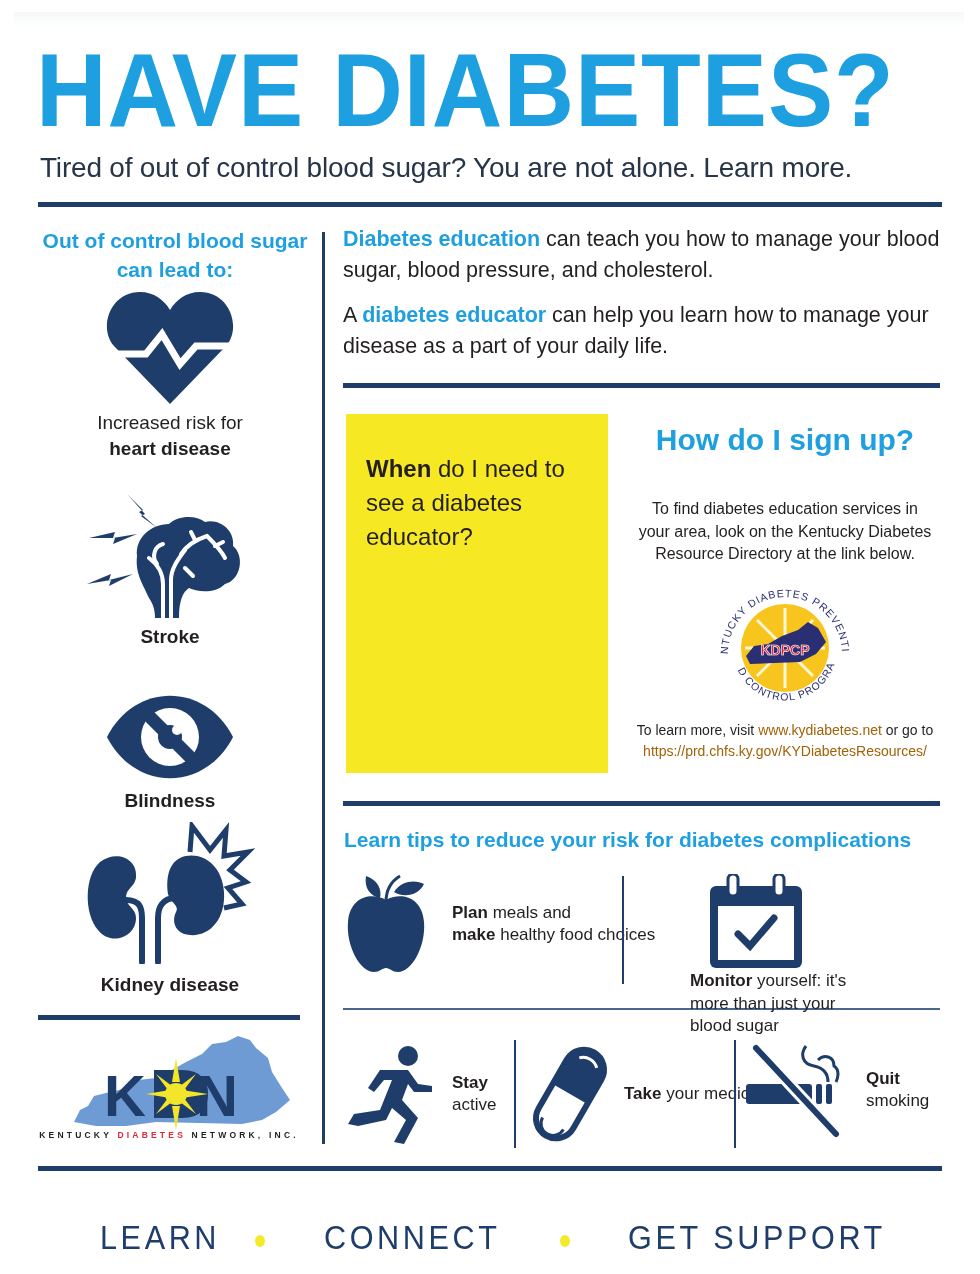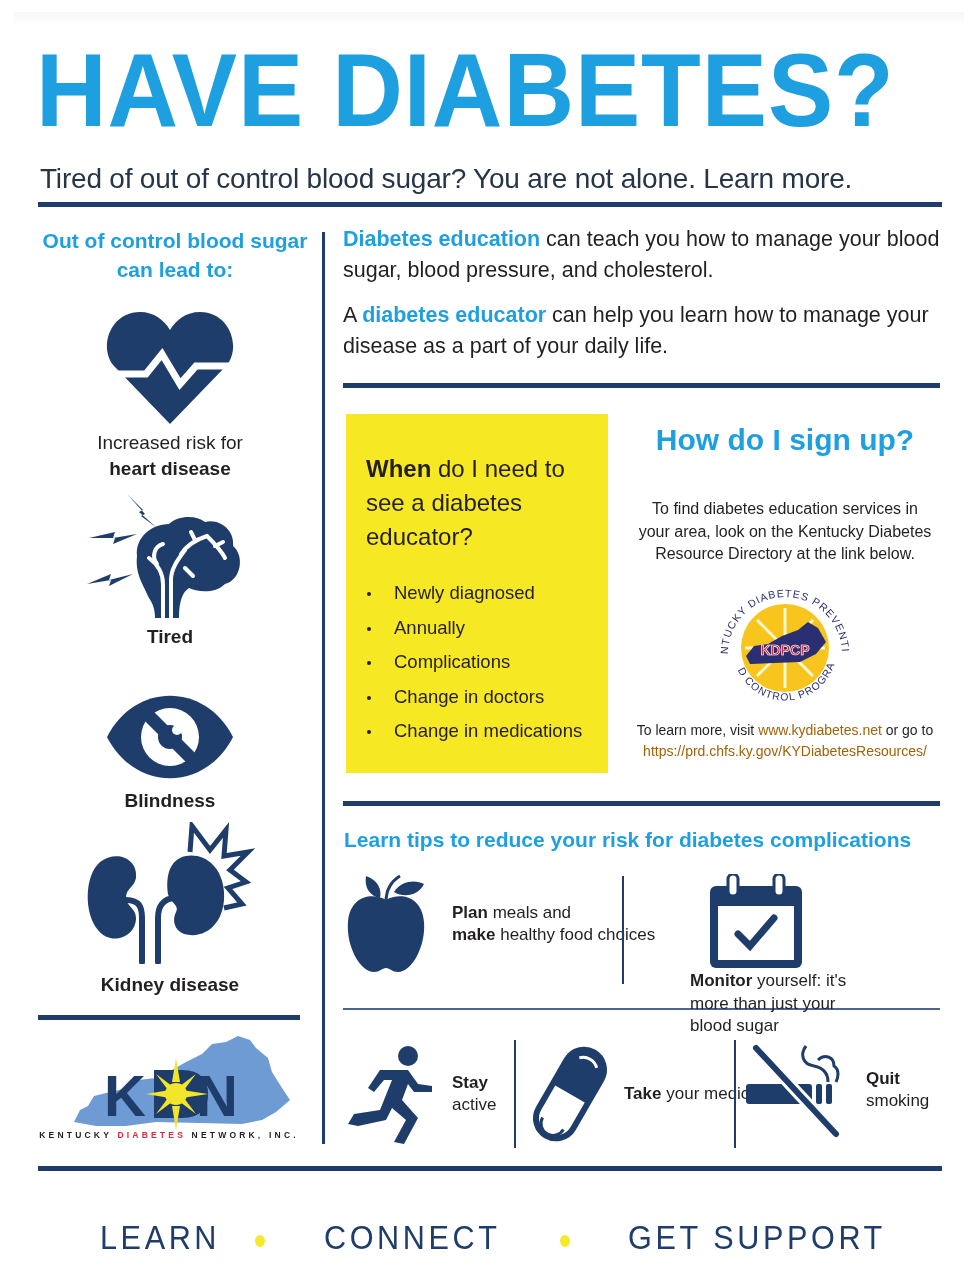--- a/index.html
+++ b/index.html
@@ -2,21 +2,21 @@
 <html><head>
 <meta charset="utf-8">
 <style>
   * { box-sizing: border-box; margin: 0; padding: 0; }
   html, body { width: 980px; height: 1274px; background: #ffffff; overflow: hidden; }
   body { font-family: "Liberation Sans", "DejaVu Sans", sans-serif; color: #231f20; position: relative; }
 
   .scan-edge { position: absolute; left: 14px; top: 12px; width: 950px; height: 16px; background: linear-gradient(#f6f7f9, #ffffff); }
 
   .title { position: absolute; left: 36px; top: 38px; width: 920px; font-family: "Liberation Sans", sans-serif; font-weight: 700; font-size: 104px; letter-spacing: 1px; color: #1e9fe0; line-height: 1; transform: scaleX(0.94); transform-origin: left top; white-space: nowrap; }
-  .subtitle { position: absolute; left: 40px; top: 163px; font-size: 28px; color: #263548; white-space: nowrap; letter-spacing: -0.2px; }
+  .subtitle { position: absolute; left: 40px; top: 152px; font-size: 28px; color: #263548; white-space: nowrap; letter-spacing: -0.2px; }
 
   .rule { position: absolute; background: #1f3d6b; }
   .rule-top { left: 38px; top: 202px; width: 904px; height: 5px; }
   .vrule-left { left: 322px; top: 232px; width: 3px; height: 912px; background: #1f3d6b; }
   .rule-mid1 { left: 343px; top: 383px; width: 597px; height: 5px; }
   .rule-mid2 { left: 343px; top: 801px; width: 597px; height: 5px; }
   .rule-mid3 { left: 343px; top: 1008px; width: 597px; height: 2px; background: #4a6690; }
   .rule-leftbottom { left: 38px; top: 1015px; width: 262px; height: 5px; }
   .rule-bottom { left: 38px; top: 1166px; width: 904px; height: 5px; }
 
@@ -71,21 +71,21 @@
 <div class="rule rule-top"></div>
 <div class="rule vrule-left"></div>
 <div class="rule rule-mid1"></div>
 <div class="rule rule-mid2"></div>
 <div class="rule rule-mid3"></div>
 <div class="rule rule-leftbottom"></div>
 <div class="rule rule-bottom"></div>
 
 <div class="left-heading">Out of control blood sugar can lead to:</div>
 
-<div class="risk" style="top:308px;">
+<div class="risk" style="top:288px;">
   <svg width="128" height="118" viewBox="0 0 128 118">
     <path d="M64 116 L8 58 C-8 40 4 4 34 4 C48 4 58 12 64 22 C70 12 80 4 94 4 C124 4 136 40 120 58 Z" fill="#1f3d6b"></path>
     <polyline points="0,66 40,66 56,46 74,76 90,58 128,58" fill="none" stroke="#ffffff" stroke-width="7" stroke-linejoin="miter"></polyline>
   </svg>
   <div class="risk-label" style="margin-top:4px;">
     <span>Increased risk for</span><br>
     <b>heart disease</b>
   </div>
 </div>
 
@@ -100,21 +100,21 @@
     <g fill="none" stroke="#fff" stroke-width="4" stroke-linecap="round">
       <path d="M78 130 L78 96 C78 84 72 76 64 70"></path>
       <path d="M86 130 L86 92 C86 80 94 70 100 62"></path>
       <path d="M72 76 C66 68 70 58 78 56"></path>
       <path d="M96 66 C104 54 116 50 122 48 C130 56 136 62 140 70"></path>
       <path d="M110 52 L106 44"></path>
       <path d="M130 58 L138 54"></path>
       <path d="M100 80 L108 88"></path>
     </g>
   </svg>
-  <div class="risk-label" style="margin-top:6px;"><b>Tired</b></div>
+  <div class="risk-label" style="margin-top:6px;"><b>Stroke</b></div>
 </div>
 
 <div class="risk" style="top:688px;">
   <svg width="130" height="98" viewBox="0 0 130 98">
     <path d="M2 49 C30 -6 100 -6 128 49 C100 104 30 104 2 49 Z" fill="#1f3d6b"></path>
     <circle cx="65" cy="49" r="29" fill="#fff"></circle>
     <line x1="44" y1="28" x2="86" y2="70" stroke="#1f3d6b" stroke-width="13"></line>
     <circle cx="65" cy="49" r="12" fill="#1f3d6b"></circle>
     <circle cx="72" cy="42" r="5" fill="#fff"></circle>
   </svg>
@@ -155,27 +155,20 @@
 </svg>
 <div class="kdn-tag"><span>KENTUCKY </span><span class="red">DIABETES</span><span> NETWORK, INC.</span></div>
 
 <div class="intro">
   <p><span class="hl">Diabetes education</span><span> can teach you how to manage your blood sugar, blood pressure, and cholesterol.</span></p>
   <p><span>A </span><span class="hl">diabetes educator</span><span> can help you learn how to manage your disease as a part of your daily life.</span></p>
 </div>
 
 <div class="yellow-box">
   <div class="yb-q"><b>When</b><span> do I need to see a diabetes educator?</span></div>
-  <ul class="yb-list">
-    <li>Newly diagnosed</li>
-    <li>Annually</li>
-    <li>Complications</li>
-    <li>Change in doctors</li>
-    <li>Change in medications</li>
-  </ul>
 </div>
 
 <div class="signup">
   <div class="signup-title">How do I sign up?</div>
   <div class="signup-body">To find diabetes education services in your area, look on the Kentucky Diabetes Resource Directory at the link below.</div>
   <svg class="kdpcp" viewBox="0 0 150 124">
     <defs>
       <path id="ringTop" d="M18 70 A57 57 0 1 1 132 70"></path>
       <path id="ringBot" d="M26 82 A52 52 0 0 0 124 82"></path>
     </defs>

